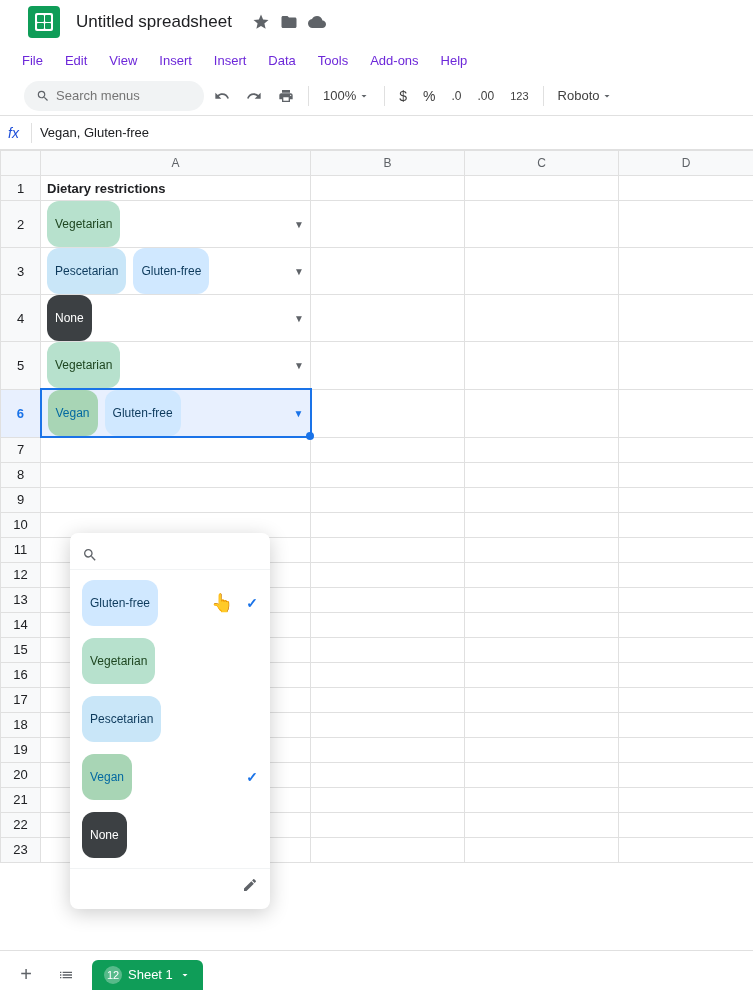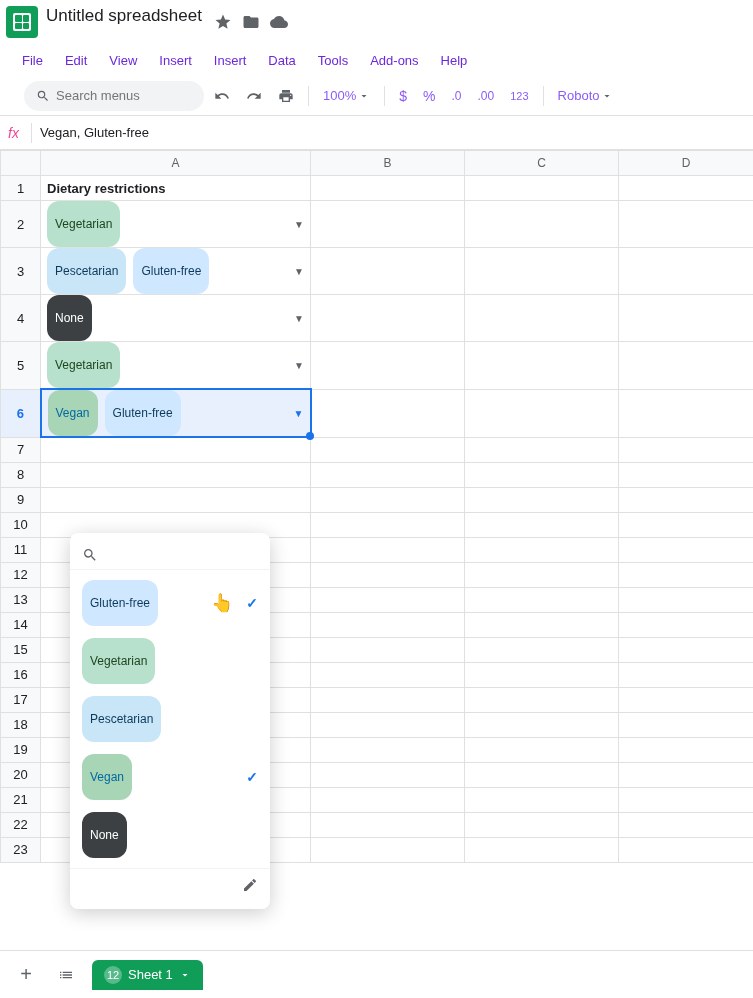--- a/index.html
+++ b/index.html
@@ -1,22 +1,23 @@
 <!DOCTYPE html>
 <html><head>
   <meta charset="utf-8">
   <style>
     * { box-sizing: border-box; margin: 0; padding: 0; }
     body { font-family: 'Arial', sans-serif; font-size: 13px; background: #fff; width: 753px; height: 998px; overflow: hidden; }
 
     
     .title-bar {
       display: flex;
-      padding: 6px 6px;
-      gap: 8px;
+      align-items: center;
+      padding: 6px 28px;
+      gap: 16px;
       height: 44px;
       background: #fff;
     }
     .app-icon {
       width: 32px; height: 32px;
       background: #0f9d58;
       border-radius: 4px;
       display: flex; align-items: center; justify-content: center;
     }
     .app-icon-inner {
@@ -75,39 +76,39 @@
       height: 30px;
     }
     .search-box input {
       border: none; background: transparent; font-size: 13px; color: #5f6368; outline: none; width: 120px;
     }
     .toolbar-sep { width: 1px; height: 20px; background: #e0e0e0; margin: 0 4px; }
     .toolbar-btn {
       padding: 4px 6px;
       cursor: pointer;
       border-radius: 4px;
-      color: #8b5cf6;
+      color: #404040;
       font-size: 13px;
       display: flex; align-items: center; gap: 2px;
     }
     .zoom-btn {
       display: flex; align-items: center; gap: 2px;
       padding: 4px 6px; cursor: pointer; border-radius: 4px;
     }
 
     
     .formula-bar {
       display: flex;
       align-items: center;
       padding: 4px 8px;
       height: 34px;
       border-bottom: 1px solid #e0e0e0;
       gap: 8px;
     }
-    .fx-label { color: #ec4899; font-style: italic; font-size: 14px; margin-right: 4px; }
+    .fx-label { color: #1d4ed8; font-style: italic; font-size: 14px; margin-right: 4px; }
     .formula-divider { width: 1px; height: 20px; background: #e0e0e0; }
     .formula-content { font-size: 13px; color: #202124; flex: 1; }
 
     
     .grid-container {
       position: relative;
       overflow: hidden;
     }
     table.grid {
       border-collapse: collapse;

